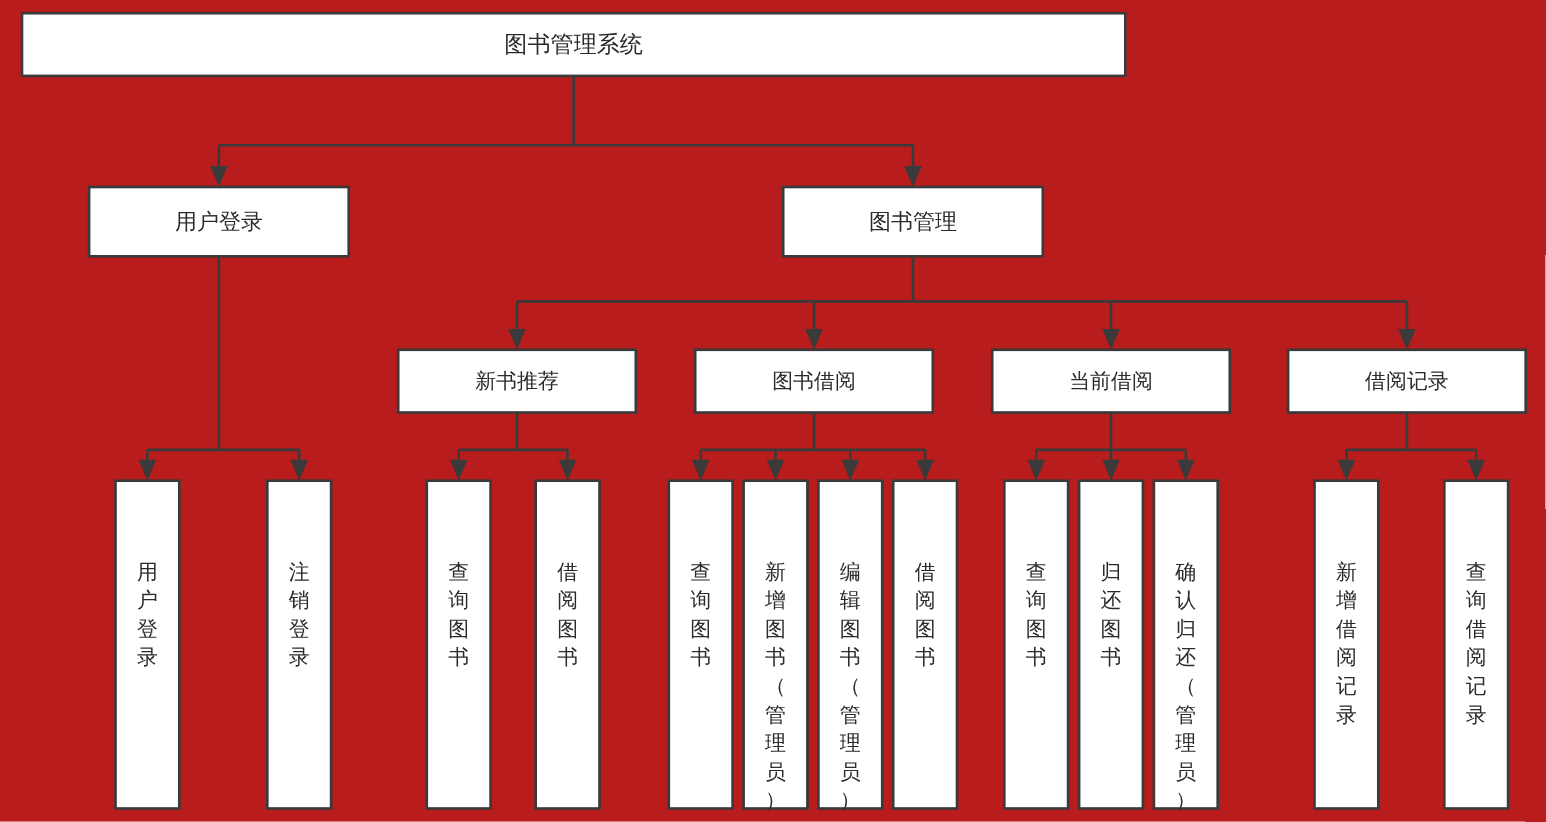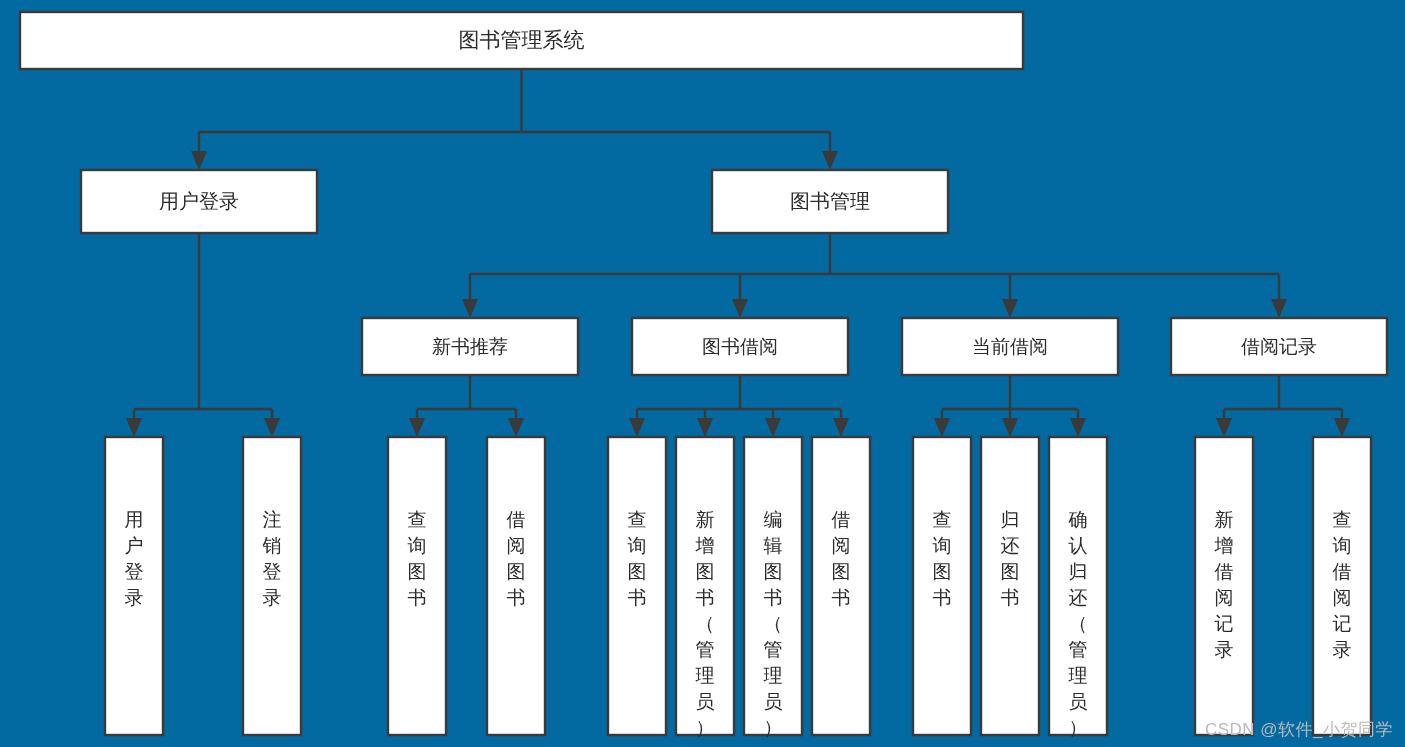--- a/index.html
+++ b/index.html
@@ -8,21 +8,21 @@
     padding: 0;
     background: #ffffff;
   }
   body {
     font-family: "Liberation Sans", "DejaVu Sans", sans-serif;
   }
   #diagram-root {
     position: relative;
     width: 1405px;
     height: 747px;
-    background: #0369a1;
+    background: #b91c1c;
     overflow: hidden;
   }
   svg.diagram-canvas {
     position: absolute;
     left: 0;
     top: 0;
     width: 1405px;
     height: 747px;
     display: block;
   }
@@ -267,14 +267,13 @@
           <rect x="1313" y="437" width="58" height="298" class="node-box"></rect>
           <text x="1342" y="521" class="leaf-label">查</text>
           <text x="1342" y="547" class="leaf-label">询</text>
           <text x="1342" y="573" class="leaf-label">借</text>
           <text x="1342" y="599" class="leaf-label">阅</text>
           <text x="1342" y="625" class="leaf-label">记</text>
           <text x="1342" y="651" class="leaf-label">录</text>
         </g>
       </g>
   </svg>
-  <div class="watermark-text">CSDN @软件_小贺同学</div>
 </div>
 
 </body></html>

